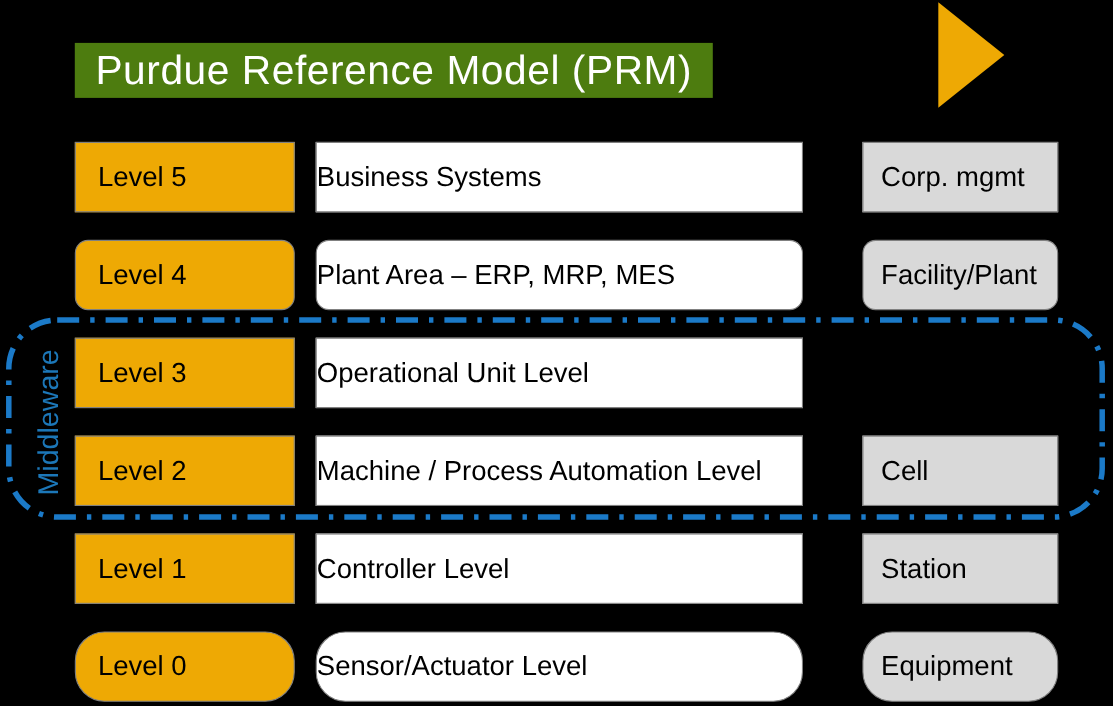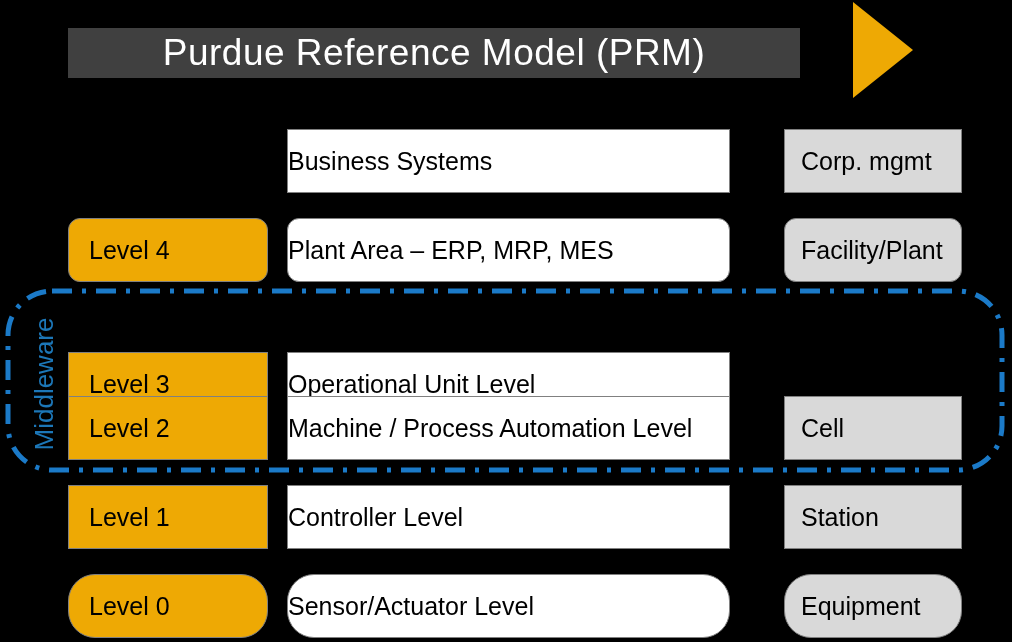--- a/index.html
+++ b/index.html
@@ -5,22 +5,22 @@
   html,body{margin:0;padding:0;background:#000;}
   #slide{
     position:relative;
     width:1012px;height:642px;
     background:#000;
     font-family:"Liberation Sans", sans-serif;
     overflow:hidden;
   }
   
   #title-bar{
-    position:absolute;left:68px;top:28px;width:732px;height:50px;
-    background:#404040;
+    position:absolute;left:68px;top:39px;width:580px;height:50px;
+    background:#4d7c0f;
     display:flex;align-items:center;justify-content:center;
   }
   #title-bar .title-text{
     color:#fff;font-size:37px;letter-spacing:0.5px;white-space:nowrap;
   }
   
   #arrow{
     position:absolute;left:853px;top:2px;
     width:0;height:0;
     border-top:48px solid transparent;
@@ -31,21 +31,21 @@
   .row-box{
     position:absolute;height:64px;
     display:flex;align-items:center;
     box-sizing:border-box;
     border:1px solid #808080;
     color:#000;font-size:25px;white-space:nowrap;
   }
   .level-box{left:68px;width:200px;background:#EEA904;padding-left:20px;}
   .desc-box{left:287px;width:443px;background:#fff;}
   .scope-box{left:784px;width:178px;background:#D9D9D9;padding-left:16px;}
-  .row-y0{top:129px;} .row-y1{top:218px;border-radius:12px;} .row-y2{top:307px;margin-top:45px;}
+  .row-y0{top:129px;} .row-y1{top:218px;border-radius:12px;} .row-y2{top:307px;}
   .row-y3{top:396px;} .row-y4{top:485px;} .row-y5{top:574px;border-radius:27px;}
   
   #middleware-outline{position:absolute;left:0;top:0;pointer-events:none;}
   
   #middleware-label{
     position:absolute;left:44px;top:384px;
     transform:translate(-50%,-50%) rotate(-90deg);
     color:#1C77B8;font-size:26px;white-space:nowrap;
   }
 </style>
@@ -59,20 +59,23 @@
   </div>
 
   <div id="arrow"></div>
 
   <svg id="middleware-outline" width="1012" height="642" viewBox="0 0 1012 642">
     <rect x="8" y="291" width="994" height="179" rx="44" ry="44" fill="none" stroke="#1B7AC8" stroke-width="5" stroke-dasharray="20 10 4 10"></rect>
   </svg>
 
   <div id="middleware-label">Middleware</div>
 
+  <div class="row-box level-box row-y0">
+      <span>Level 5</span>
+    </div>
   <div class="row-box desc-box  row-y0">
       <span>Business Systems</span>
     </div>
   <div class="row-box scope-box row-y0">
       <span>Corp. mgmt</span>
     </div>
 
   <div class="row-box level-box row-y1">
       <span>Level 4</span>
     </div>

